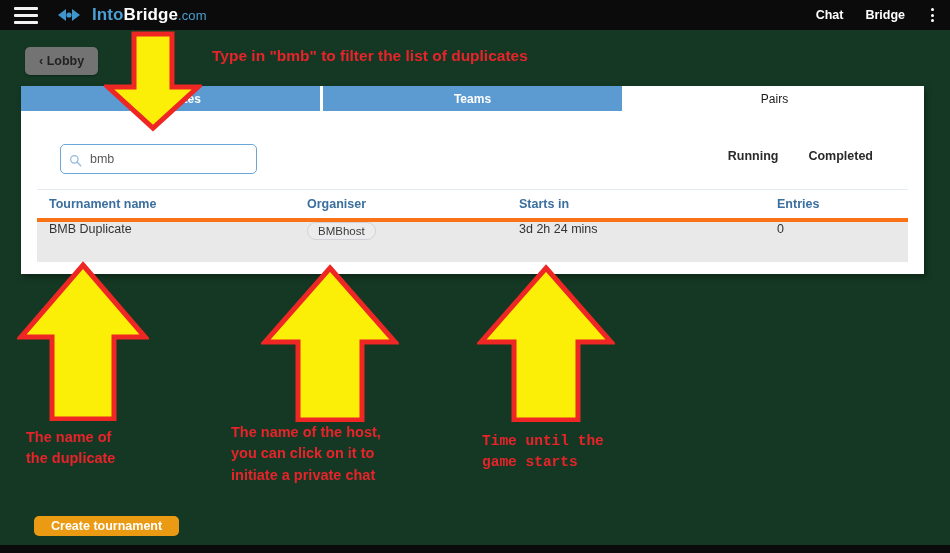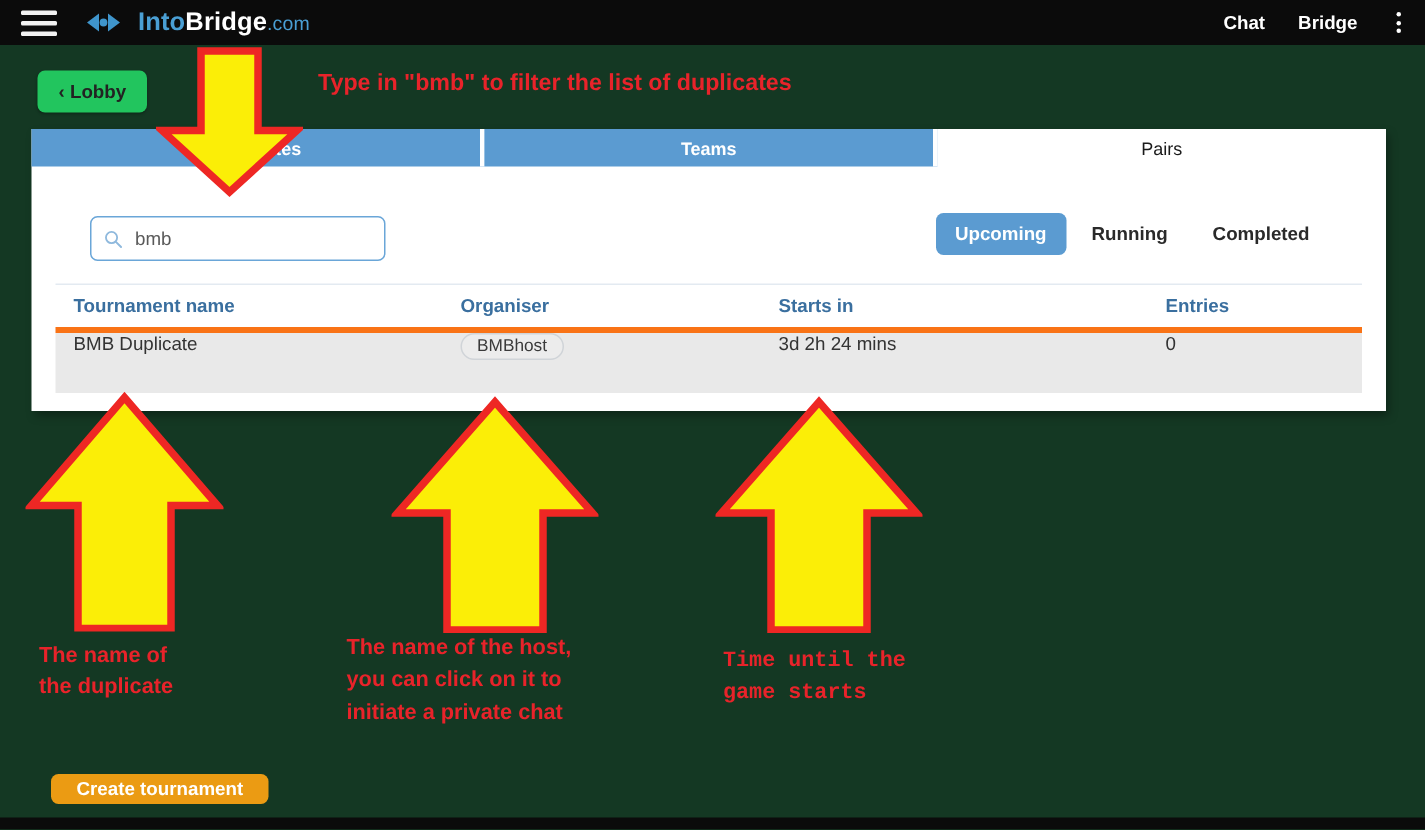--- a/index.html
+++ b/index.html
@@ -24,21 +24,21 @@
   #brand .b2 { color: #ffffff; }
   #brand .b3 { color: #4a9fd4; font-size: 13px; font-weight: normal; }
   #topbar-right { margin-left: auto; display: flex; align-items: center; gap: 22px; padding-right: 12px; }
   .top-link { color: #ffffff; font-size: 12.5px; font-weight: bold; cursor: pointer; }
   #kebab { display: flex; flex-direction: column; gap: 2.5px; cursor: pointer; padding: 2px 4px; }
   #kebab i { width: 3px; height: 3px; background: #ffffff; border-radius: 50%; }
 
   
   #lobby-btn {
     position: absolute; left: 25px; top: 47px;
-    background: #22c55e; border-radius: 5px;
+    background: #737373; border-radius: 5px;
     padding: 7px 14px; font-size: 12.5px; color: #222; font-weight: bold;
     cursor: pointer; box-shadow: 0 1px 2px rgba(0,0,0,.3);
   }
 
   
   #ann-top {
     position: absolute; left: 212px; top: 47px;
     color: #e8232a; font-size: 15.5px; font-weight: bold;
     white-space: nowrap;
   }
@@ -175,21 +175,20 @@
         <span id="search-icon">
           <svg viewBox="0 0 16 16" width="13" height="13">
             <circle cx="6.6" cy="6.6" r="4.6" fill="none" stroke="#8fb9dd" stroke-width="1.5"></circle>
             <line x1="10.2" y1="10.2" x2="14.4" y2="14.4" stroke="#8fb9dd" stroke-width="1.6" stroke-linecap="round"></line>
           </svg>
         </span>
         <input id="search-input" type="text" placeholder="Search" value="bmb" style="">
       </div>
 
       <div id="filters">
-        <div class="filter-btn active">Upcoming</div>
         <div class="filter-btn">Running</div>
         <div class="filter-btn">Completed</div>
       </div>
     </div>
 
     <div id="thead">
       <div class="th c1">Tournament name</div>
       <div class="th c2">Organiser</div>
       <div class="th c3">Starts in</div>
       <div class="th c4">Entries</div>

